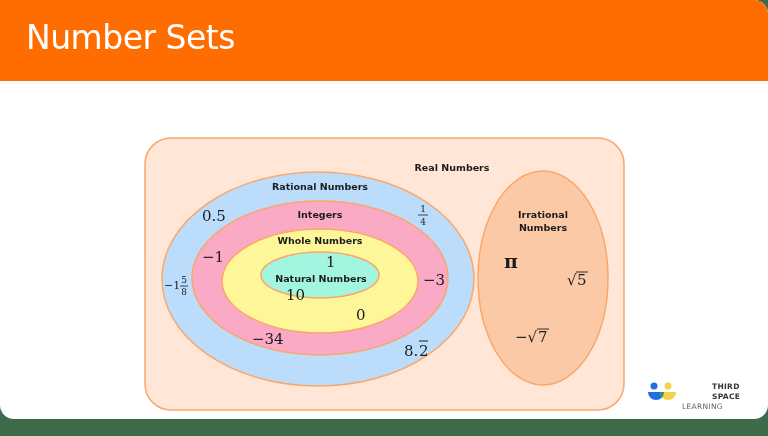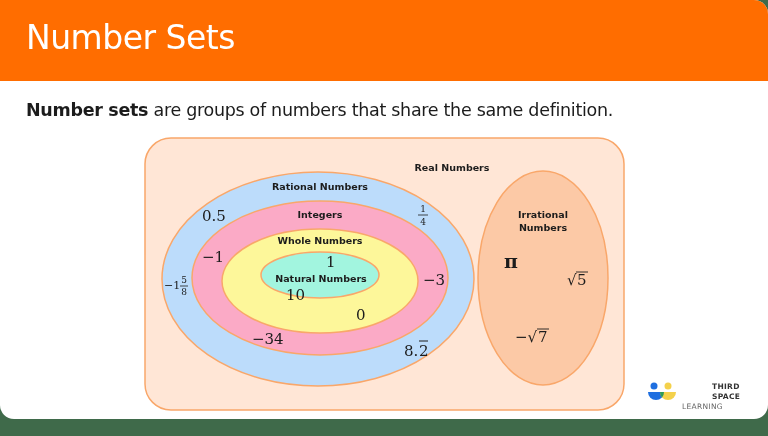--- a/index.html
+++ b/index.html
@@ -43,21 +43,20 @@
   .logo-text .l2 { color: #666; display: block; }
 </style>
 </head>
 <body>
 
 <div class="card">
   <div class="header">
     <div class="title">Number Sets</div>
   </div>
 
-  <div class="intro"><b>Number sets</b><span> are groups of numbers that share the same definition.</span></div>
 
   <svg class="diagram" width="768" height="436">
 
     <rect x="145" y="138" width="479" height="272" rx="26" ry="26" fill="#ffe6d6" stroke="#f9a76a" stroke-width="1.5"></rect>
     <text class="lbl" x="452" y="171" text-anchor="middle">Real Numbers</text>
 
     <ellipse cx="318" cy="279" rx="156" ry="107" fill="#bcdcfb" stroke="#f9a76a" stroke-width="1.5"></ellipse>
     <text class="lbl" x="320" y="190" text-anchor="middle">Rational Numbers</text>
 
     <ellipse cx="320" cy="278" rx="128" ry="77" fill="#fbaac6" stroke="#f9a76a" stroke-width="1.5"></ellipse>

